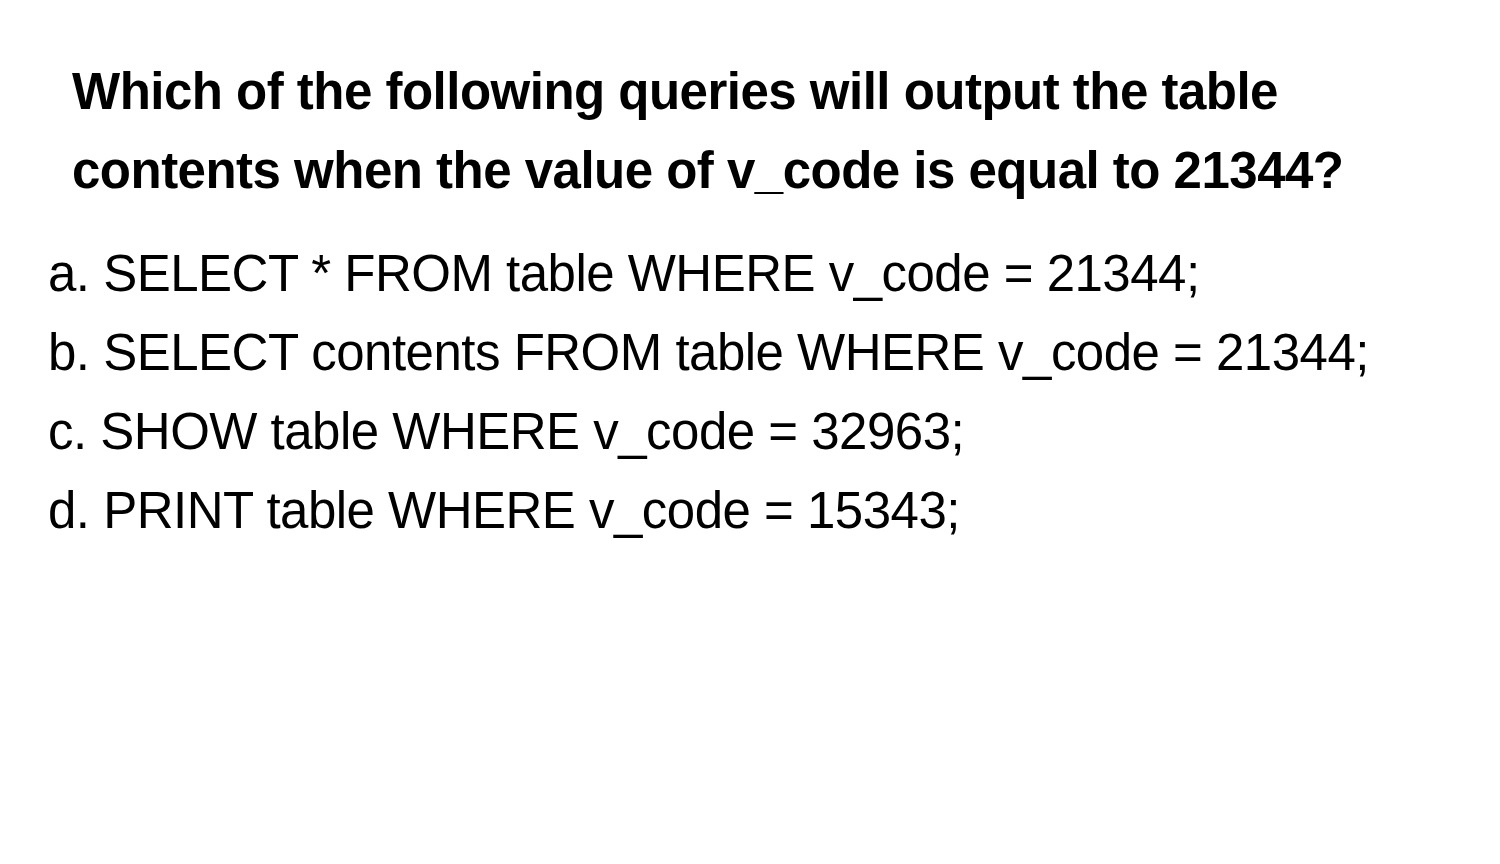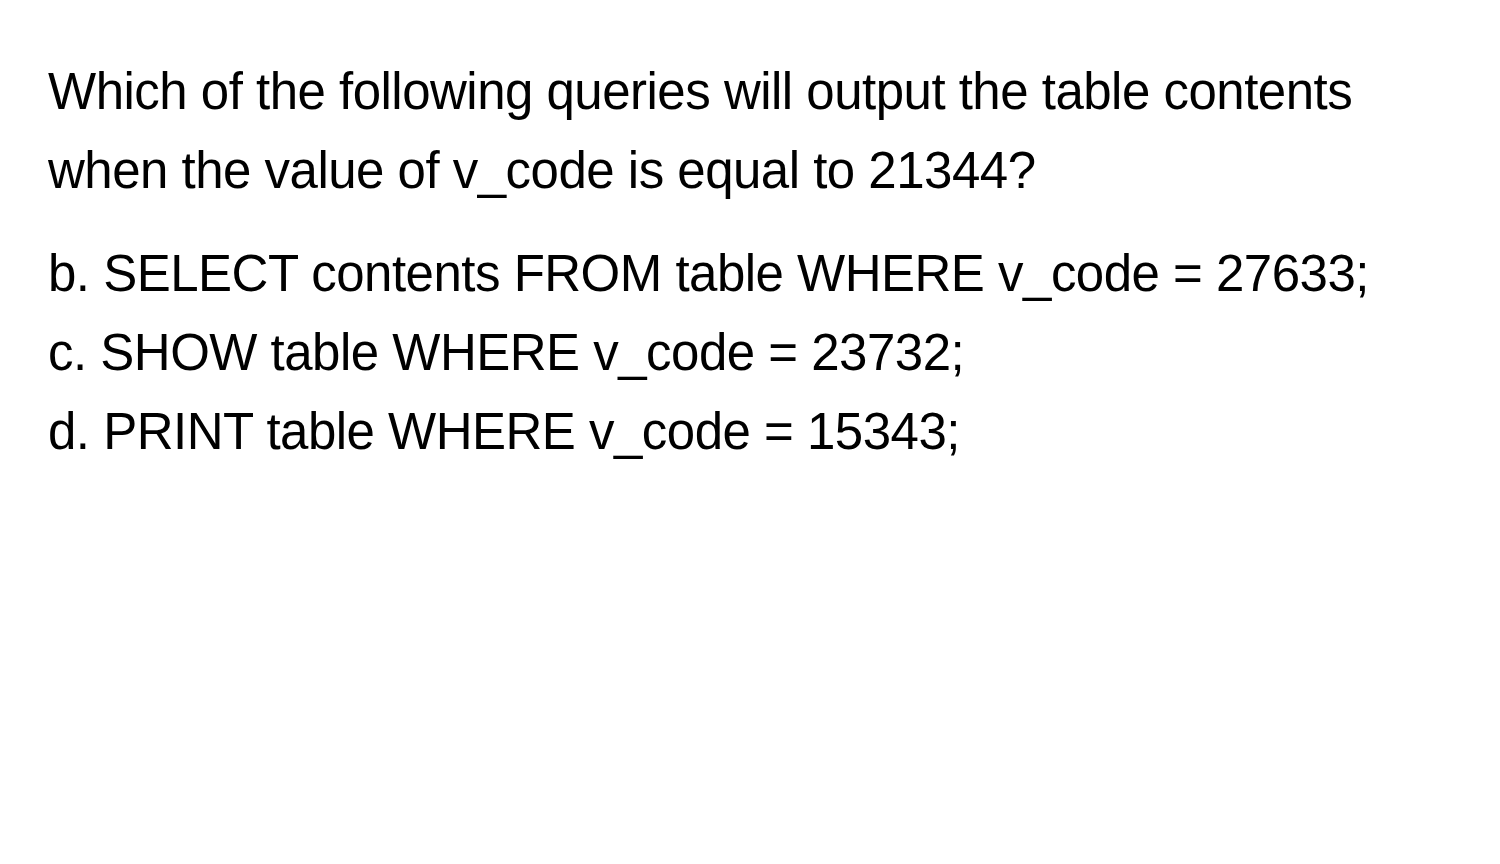--- a/index.html
+++ b/index.html
@@ -15,47 +15,52 @@
     color: #000000;
   }
   .page {
     padding: 52px 48px 40px 48px;
     width: 100%;
     height: 100%;
   }
   .question-stem {
     font-size: 51px;
     line-height: 1.55;
-    font-weight: 400;
+    font-weight: 700;
     letter-spacing: -0.01em;
     margin-bottom: 24px;
+    margin-left: 24px;
   }
   .options {
     font-size: 51px;
     line-height: 1.55;
     font-weight: 400;
     letter-spacing: -0.01em;
   }
   .option {
     display: block;
   }
 </style>
 </head>
 <body>
 
 <div class="page">
   <div class="question-stem">Which of the following queries will output the table contents when the value of v_code is equal to 21344?</div>
 
   <div class="options">
     <span class="option">
+      <span>a.</span>
+      <span>SELECT * FROM table WHERE v_code = 21344;</span>
+    </span>
+    <span class="option">
       <span>b.</span>
-      <span>SELECT contents FROM table WHERE v_code = 27633;</span>
+      <span>SELECT contents FROM table WHERE v_code = 21344;</span>
     </span>
     <span class="option">
       <span>c.</span>
-      <span>SHOW table WHERE v_code = 23732;</span>
+      <span>SHOW table WHERE v_code = 32963;</span>
     </span>
     <span class="option">
       <span>d.</span>
       <span>PRINT table WHERE v_code = 15343;</span>
     </span>
   </div>
 </div>
 
 </body></html>

